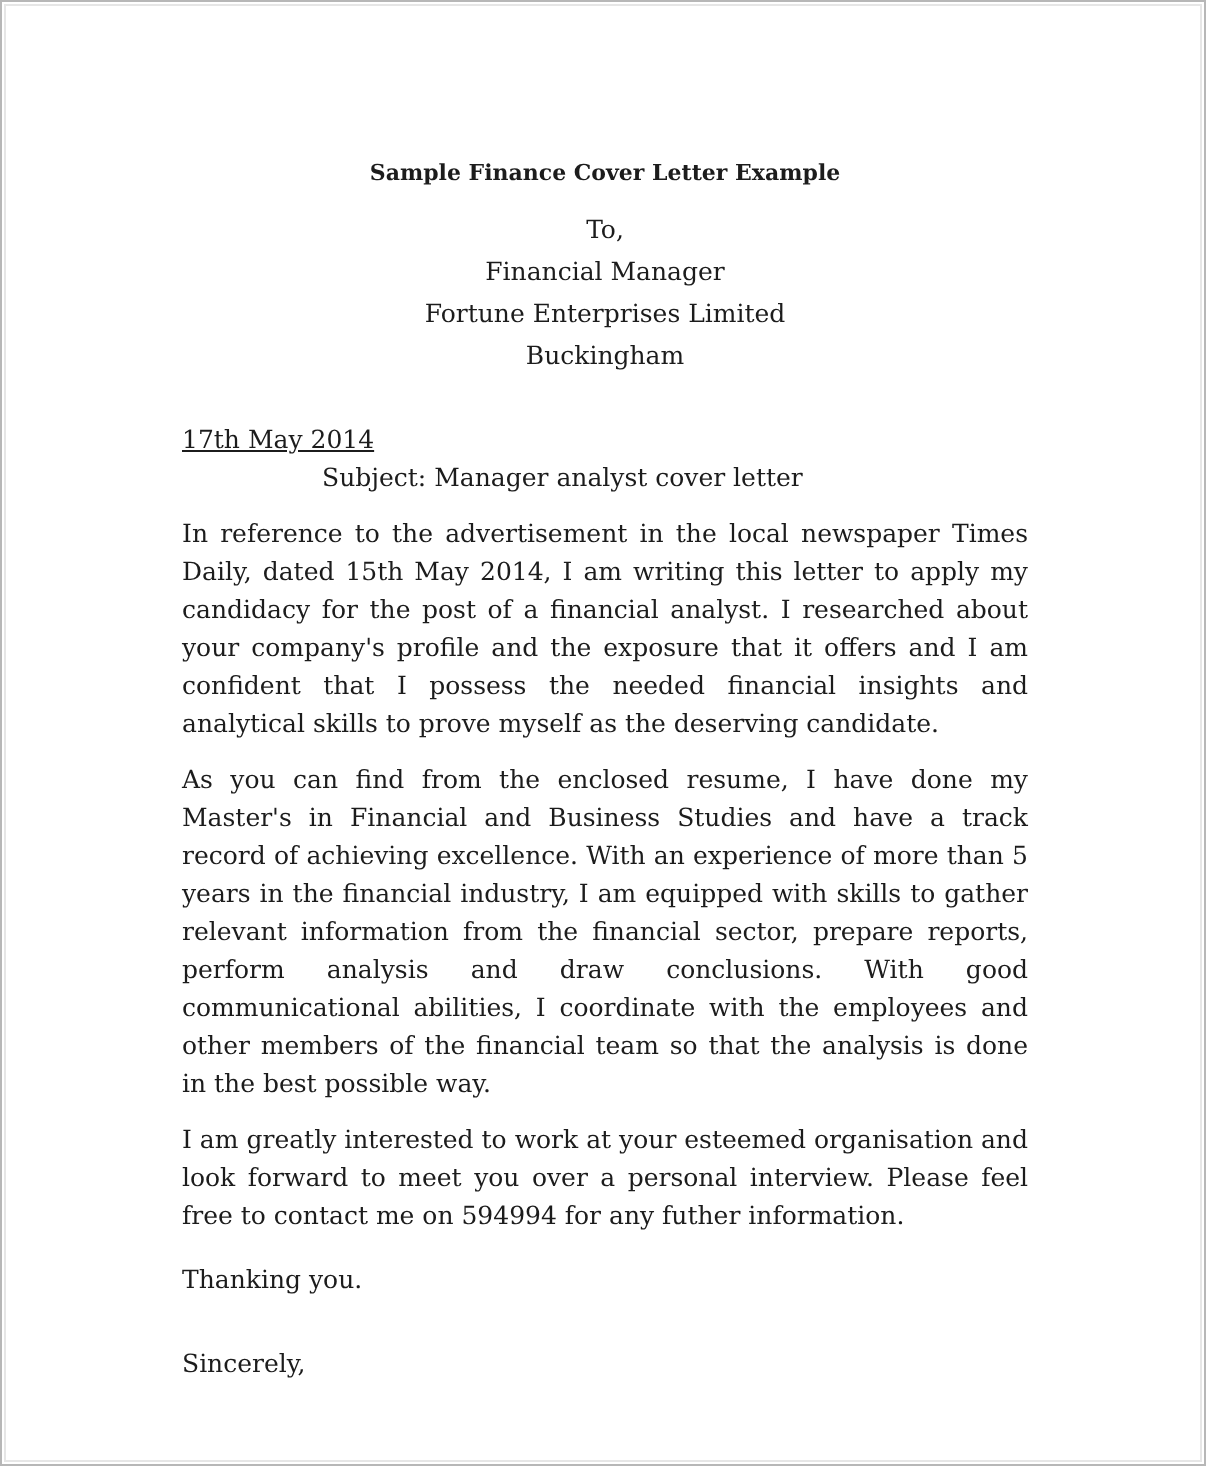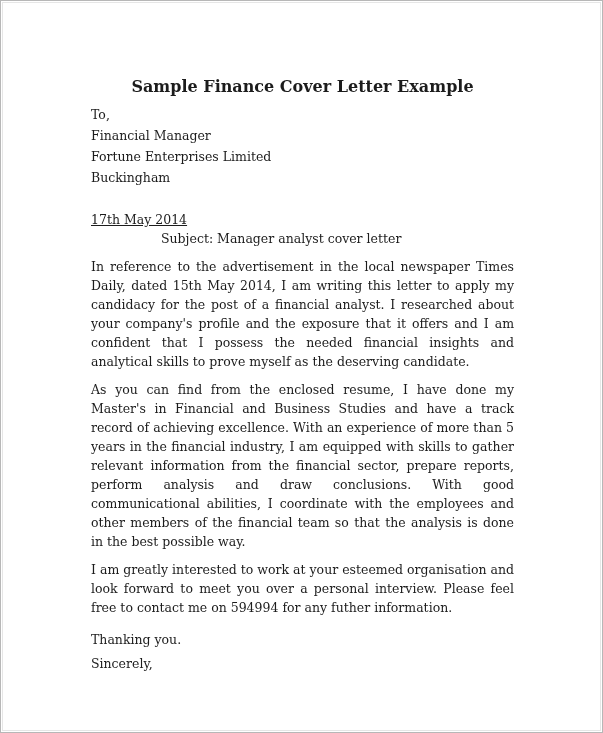--- a/index.html
+++ b/index.html
@@ -21,25 +21,26 @@
     overflow: hidden;
   }
   .content {
     padding: 76px 88px 0 90px;
     font-size: 12.5px;
     line-height: 19px;
   }
   .doc-title {
     text-align: center;
     font-weight: bold;
-    font-size: 16px;
+    font-size: 11px;
     margin: 0 0 8px 0;
   }
   .address-block div {
     line-height: 21px;
+    text-align: center;
   }
   .date-line {
     margin-top: 22px;
     line-height: 19px;
     text-decoration: underline;
   }
   .subject-line {
     padding-left: 70px;
     line-height: 19px;
   }
@@ -49,21 +50,21 @@
   p.body-para {
     margin: 9px 0 0 0;
     text-align: justify;
     line-height: 19px;
   }
   .closing-thanks {
     margin-top: 13px;
     line-height: 19px;
   }
   .closing-sign {
-    margin-top: 5px;
+    margin-top: 23px;
     line-height: 19px;
   }
 </style>
 </head>
 <body>
 
 <div class="page">
   <div class="content">
 
     <div class="doc-title">Sample Finance Cover Letter Example</div>

